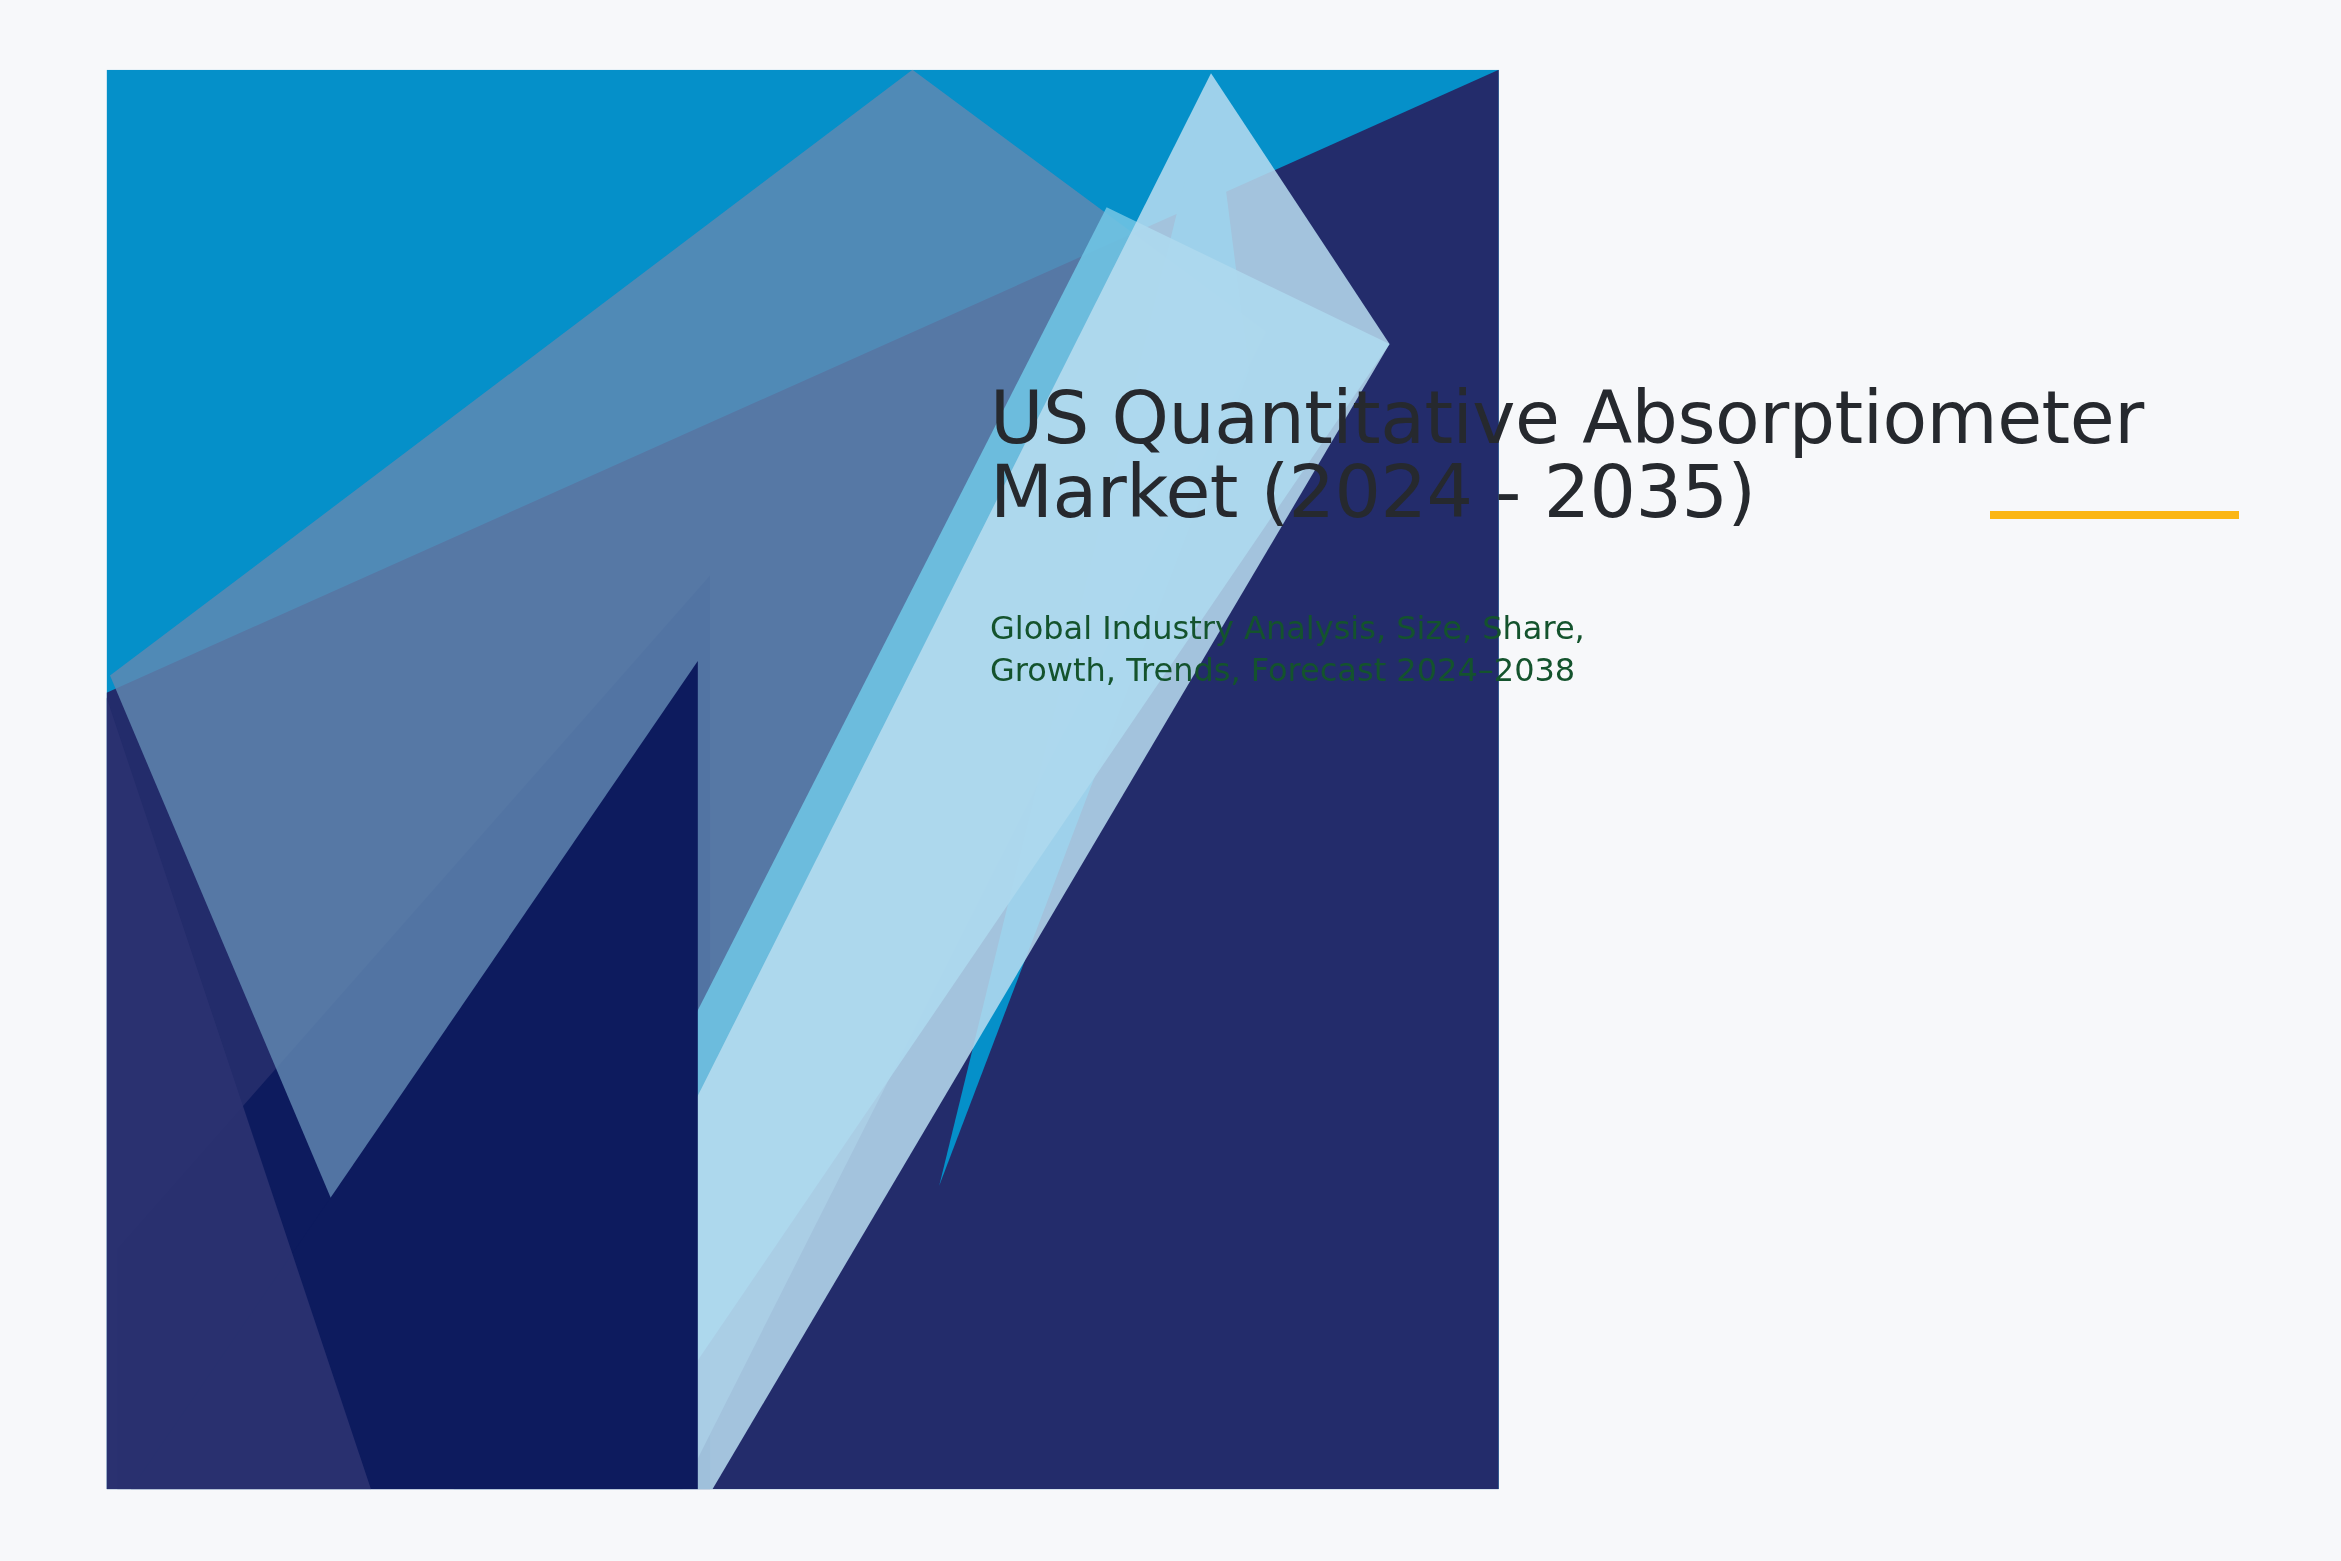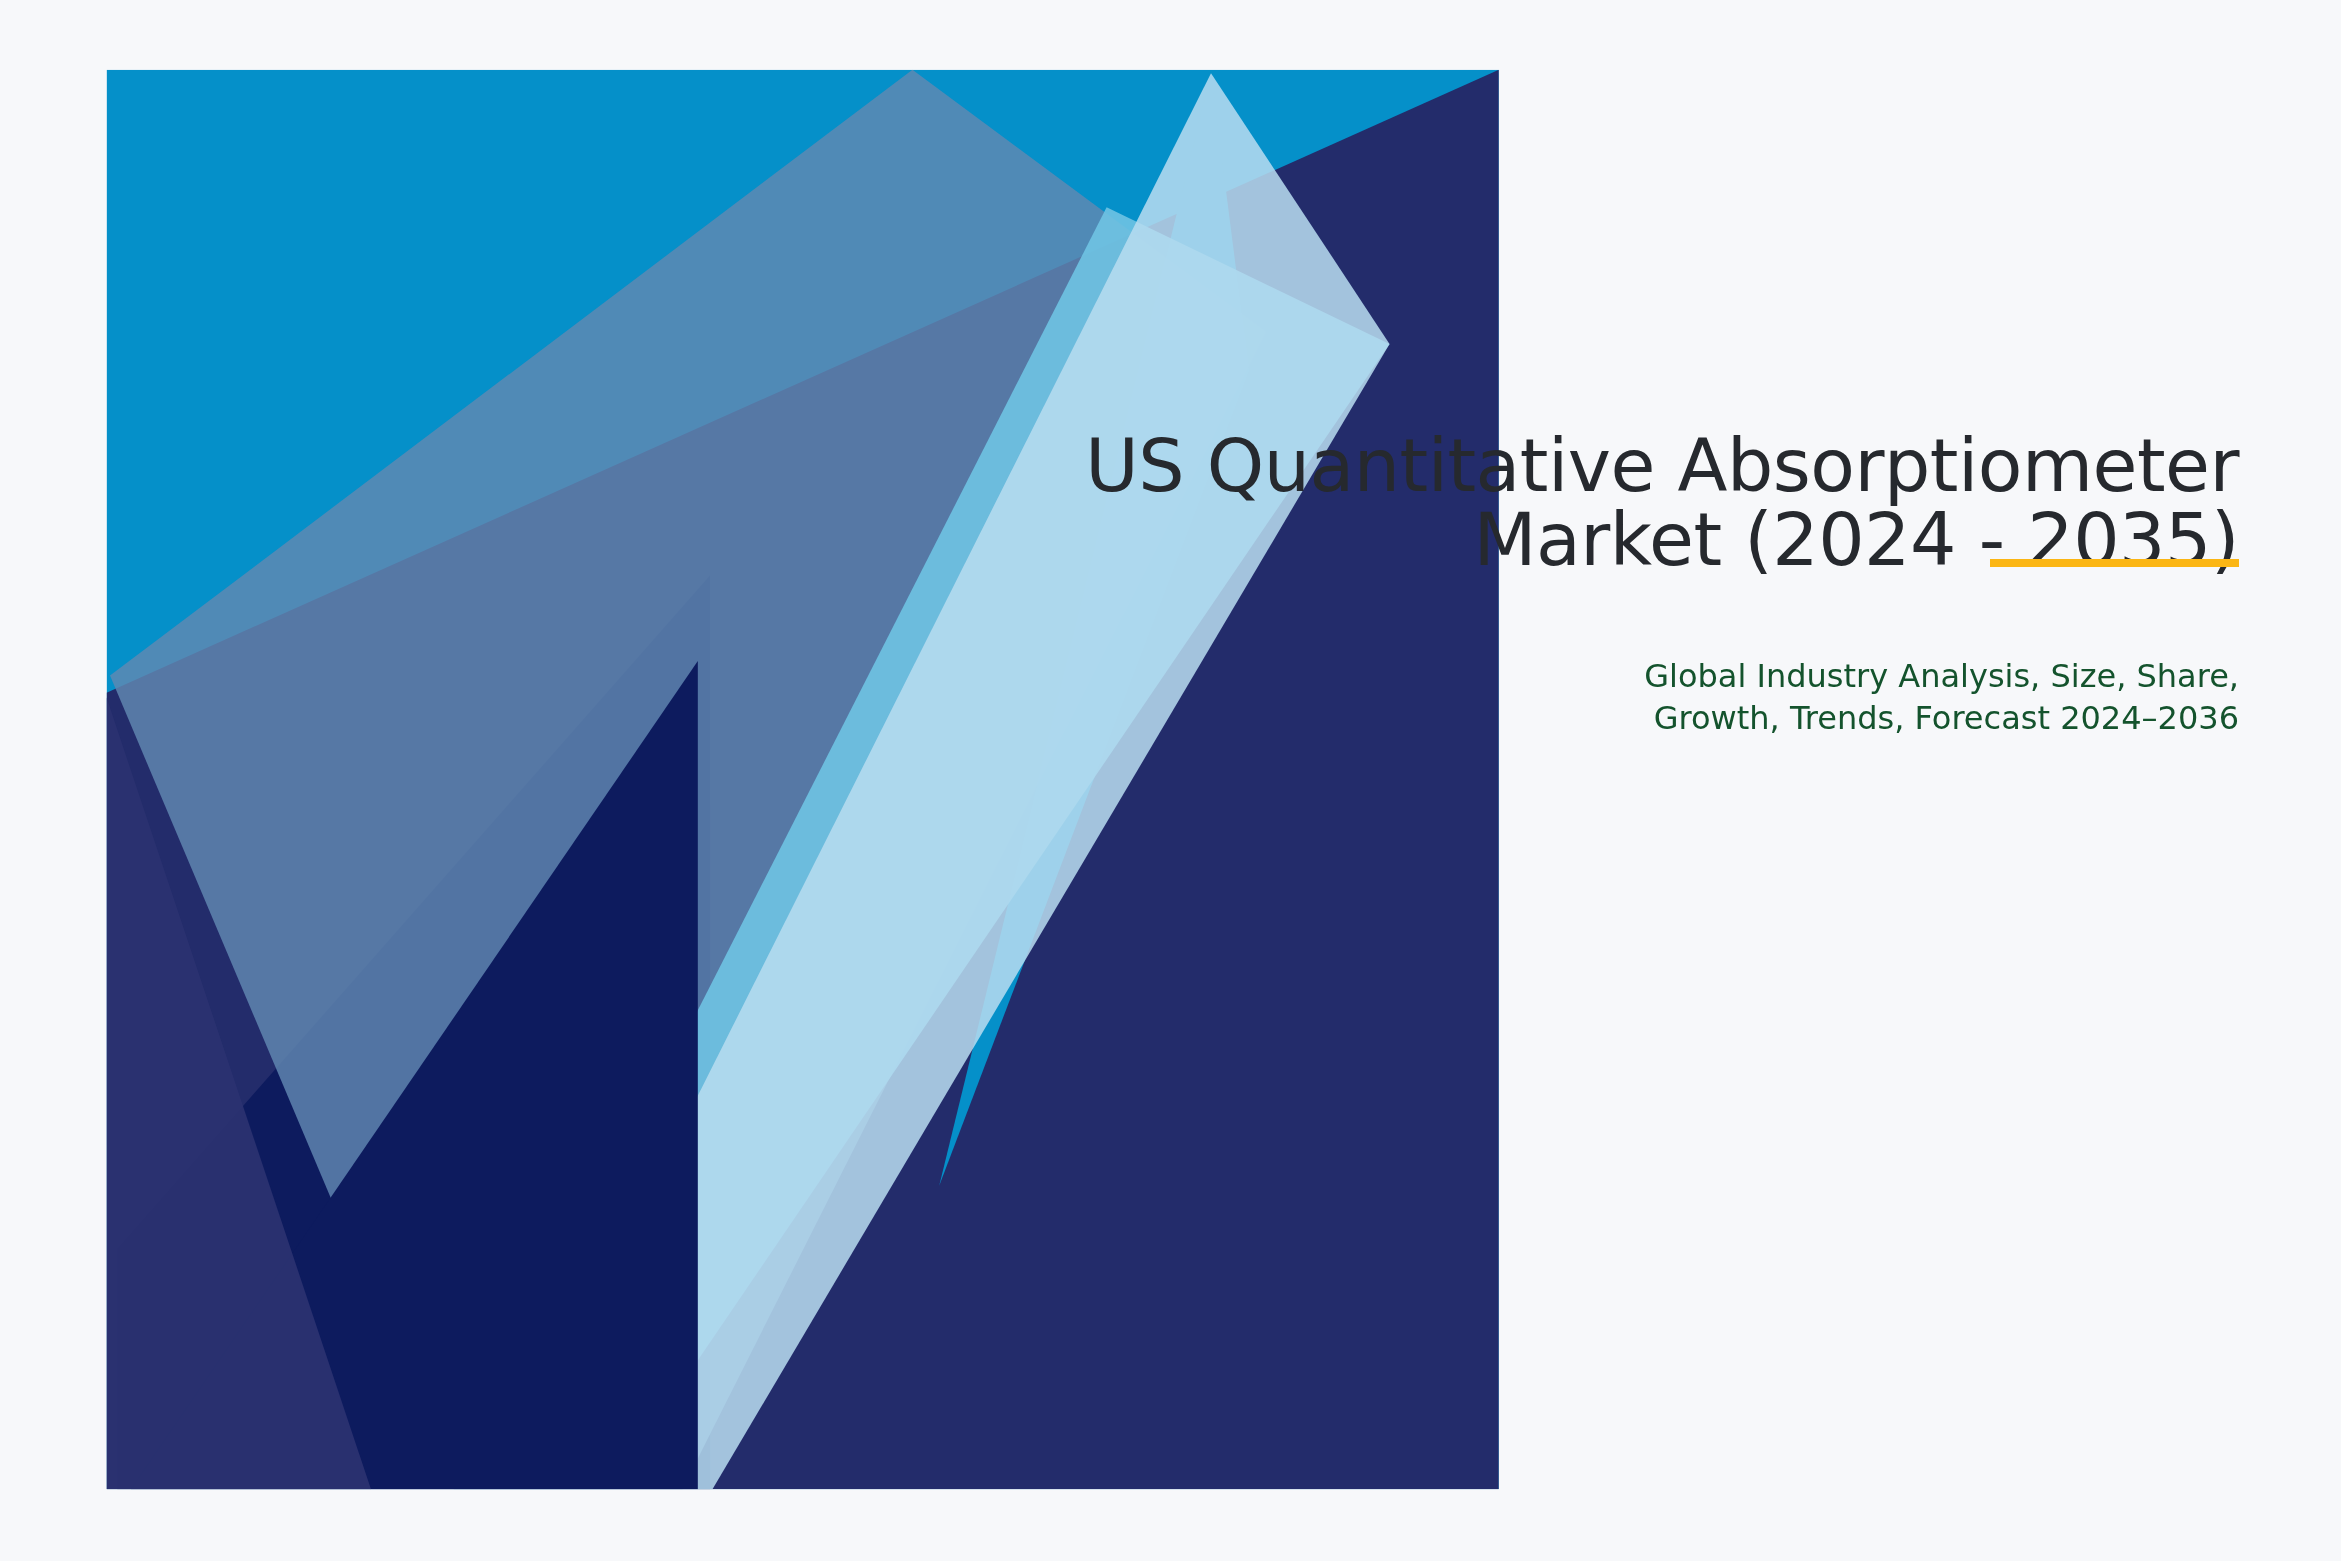--- a/index.html
+++ b/index.html
@@ -30,22 +30,21 @@
     width: 2342px;
     height: 1561px;
   }
 
   
   #text-block {
     position: absolute;
     right: 103px;
     top: 381px;
     width: 1249px;
-    text-align: right;
-    margin-top: 48px;
+    text-align: left;
   }
 
   #title-wrap {
     position: relative;
     display: block;
   }
 
   .title-line {
     display: block;
     font-size: 73px;
@@ -116,19 +115,19 @@
   <div id="text-block">
 
     <div id="title-wrap">
       <span class="title-line">US Quantitative Absorptiometer</span>
       <span class="title-line">Market (2024 - 2035)</span>
       <span id="title-underline"></span>
     </div>
 
     <div id="subtitle">
       <span class="sub-line">Global Industry Analysis, Size, Share,</span>
-      <span class="sub-line">Growth, Trends, Forecast 2024–2036</span>
+      <span class="sub-line">Growth, Trends, Forecast 2024–2038</span>
     </div>
 
   </div>
 
 </div>
 
 
 </body></html>

